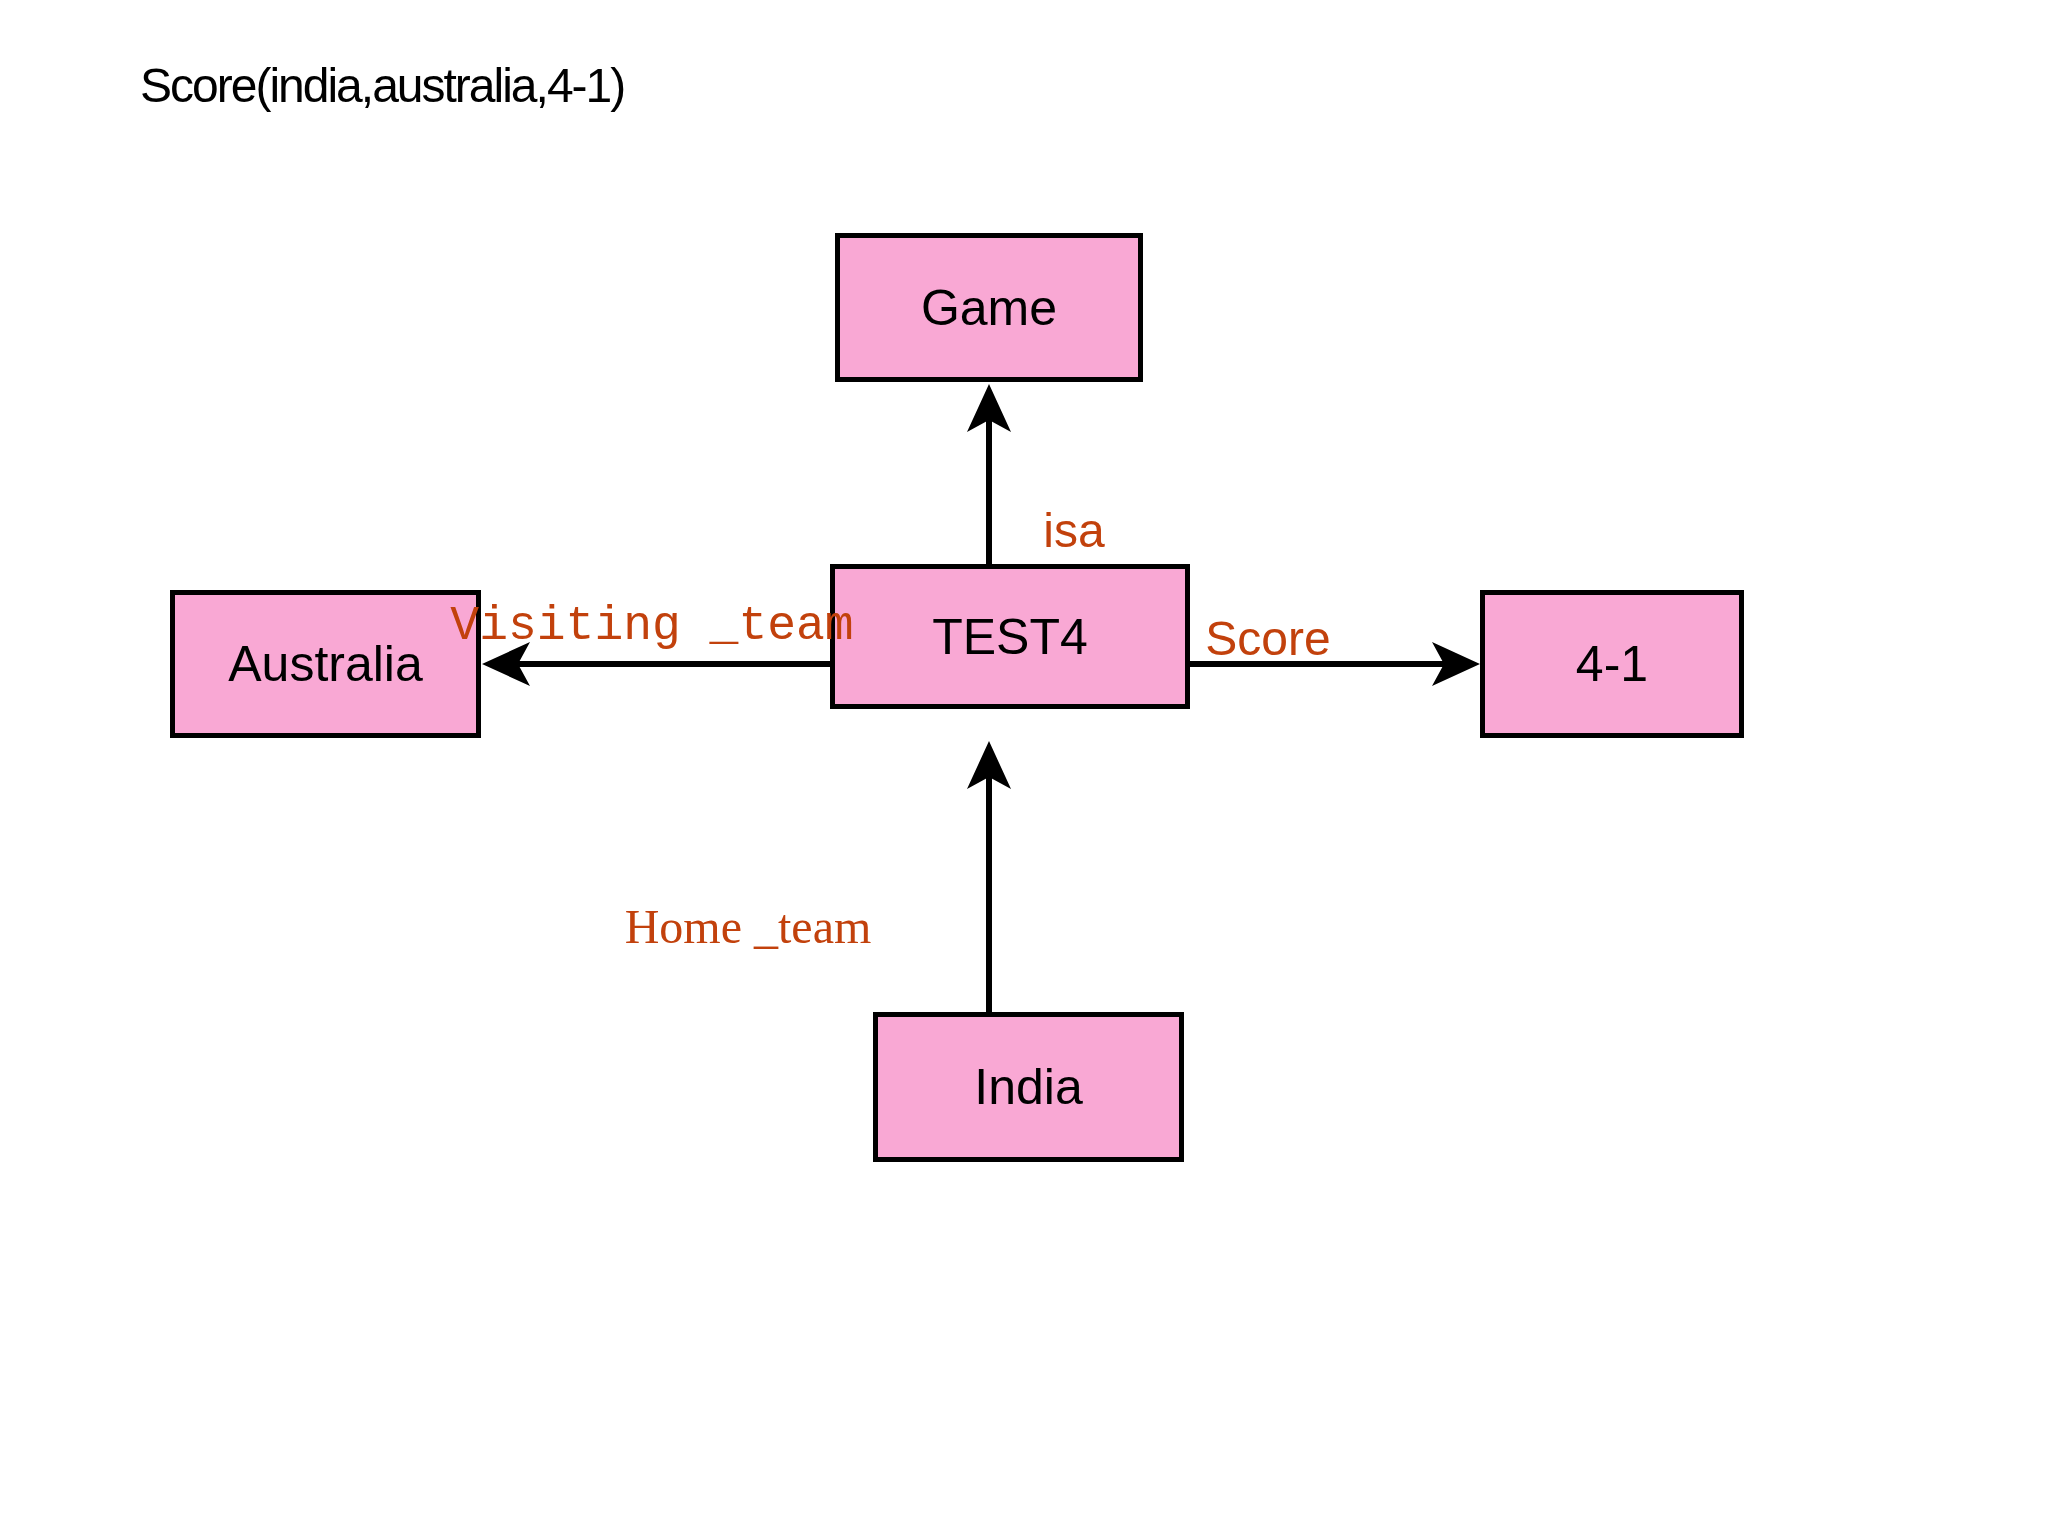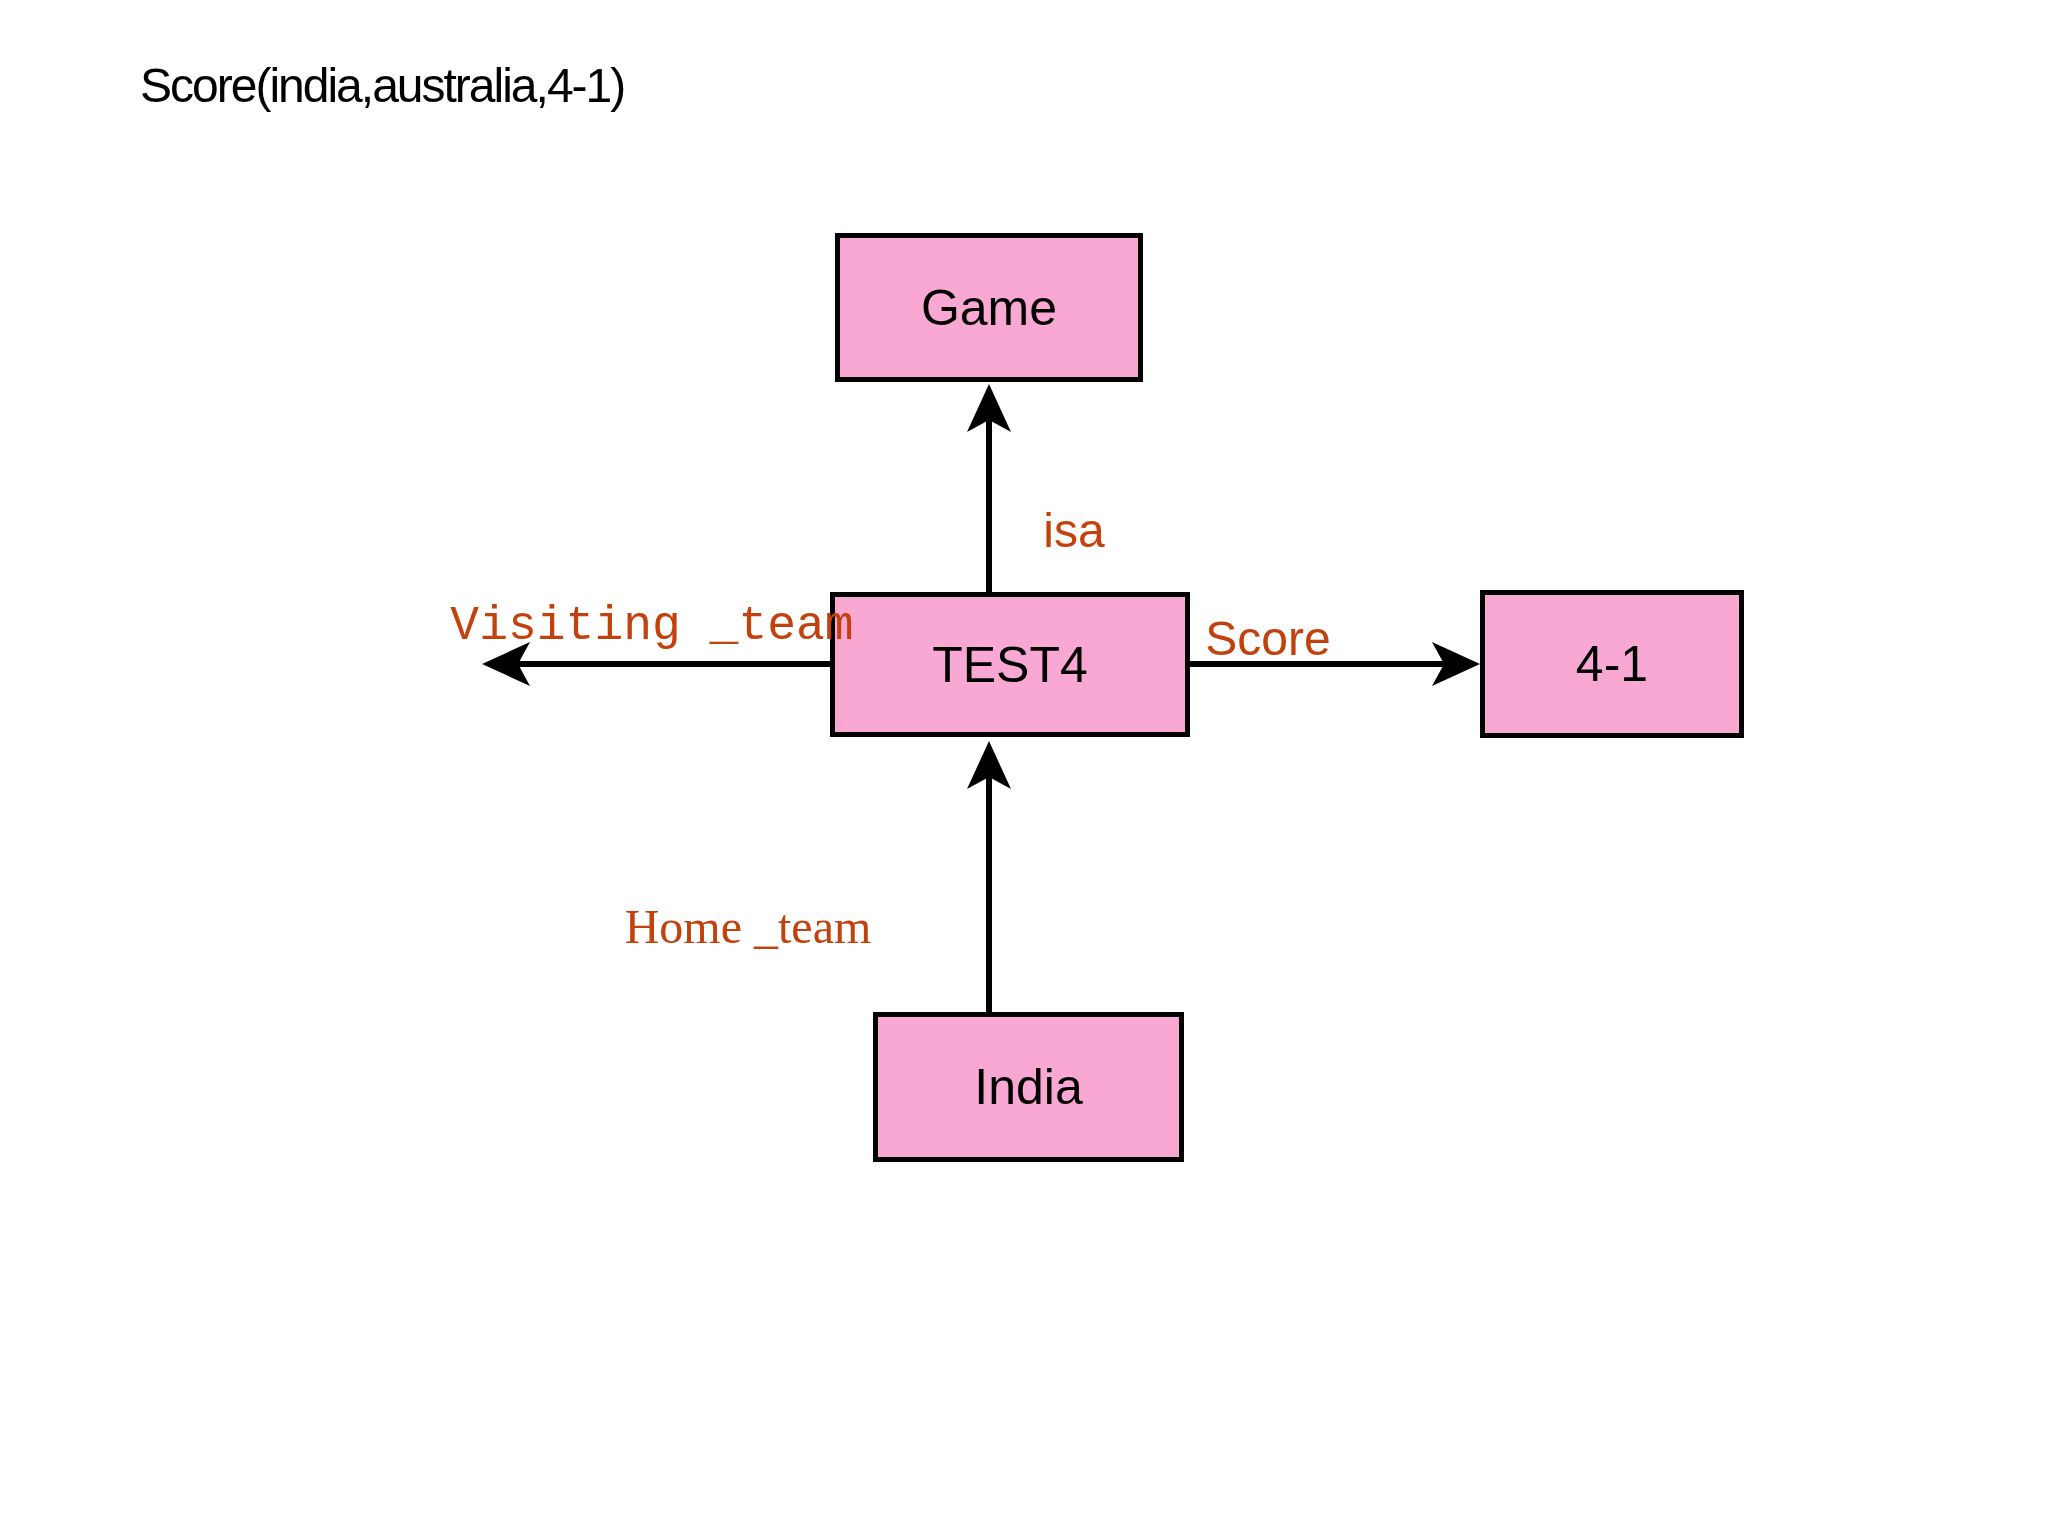--- a/index.html
+++ b/index.html
@@ -33,21 +33,21 @@
     border: 5px solid #000000;
     background: #f9a8d4;
     display: flex;
     align-items: center;
     justify-content: center;
     font-size: 50px;
     color: #000000;
   }
   .node-game      { left: 835px;  top: 233px;  width: 308px; height: 149px; }
   .node-australia { left: 170px;  top: 590px;  width: 311px; height: 148px; }
-  .node-test4     { left: 830px;  top: 592px;  width: 360px; height: 145px; }
+  .node-test4     { left: 830px;  top: 564px;  width: 360px; height: 145px; }
   .node-result    { left: 1480px; top: 590px;  width: 264px; height: 148px; }
   .node-india     { left: 839px;  top: 1012px; width: 311px; height: 150px; margin-left: 34px; }
   .edge-label {
     position: absolute;
     font-size: 48px;
     white-space: nowrap;
     transform: translateX(-50%);
     color: #c2410c;
     margin-top: 43px;
   }
@@ -87,20 +87,23 @@
   </svg>
 
   <div class="node node-game">
     <span>Game</span>
   </div>
 
   <div class="node node-test4">
     <span>TEST4</span>
   </div>
 
+  <div class="node node-australia">
+    <span>Australia</span>
+  </div>
 
   <div class="node node-result">
     <span>4-1</span>
   </div>
 
   <div class="node node-india">
     <span>India</span>
   </div>
 
   <div class="edge-label label-isa">isa</div>

